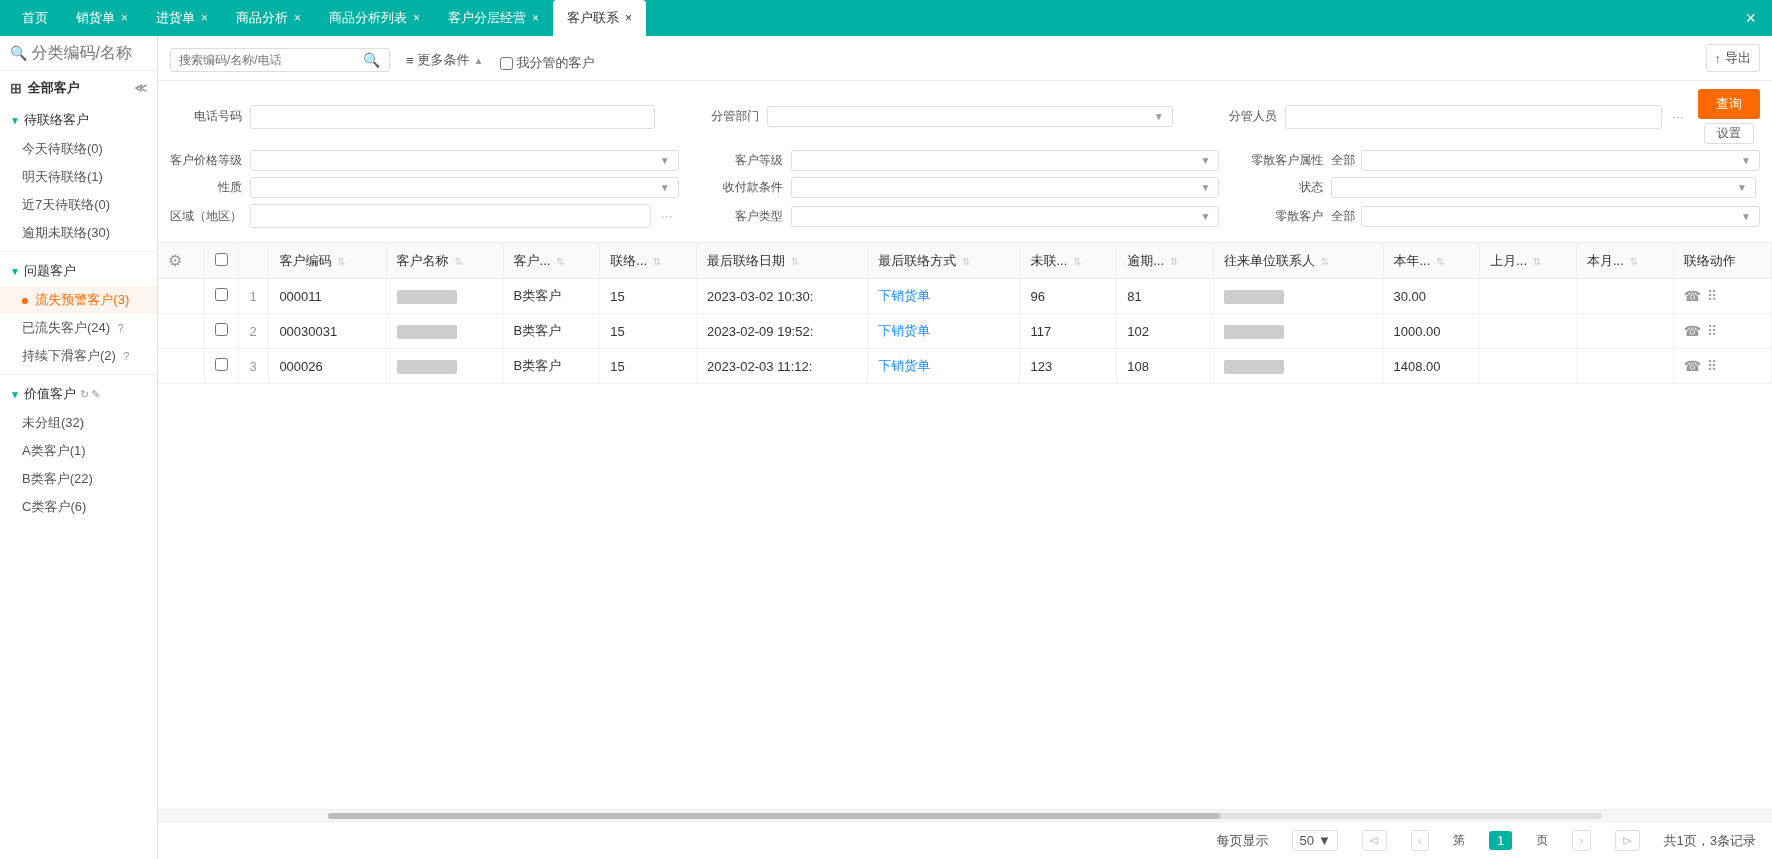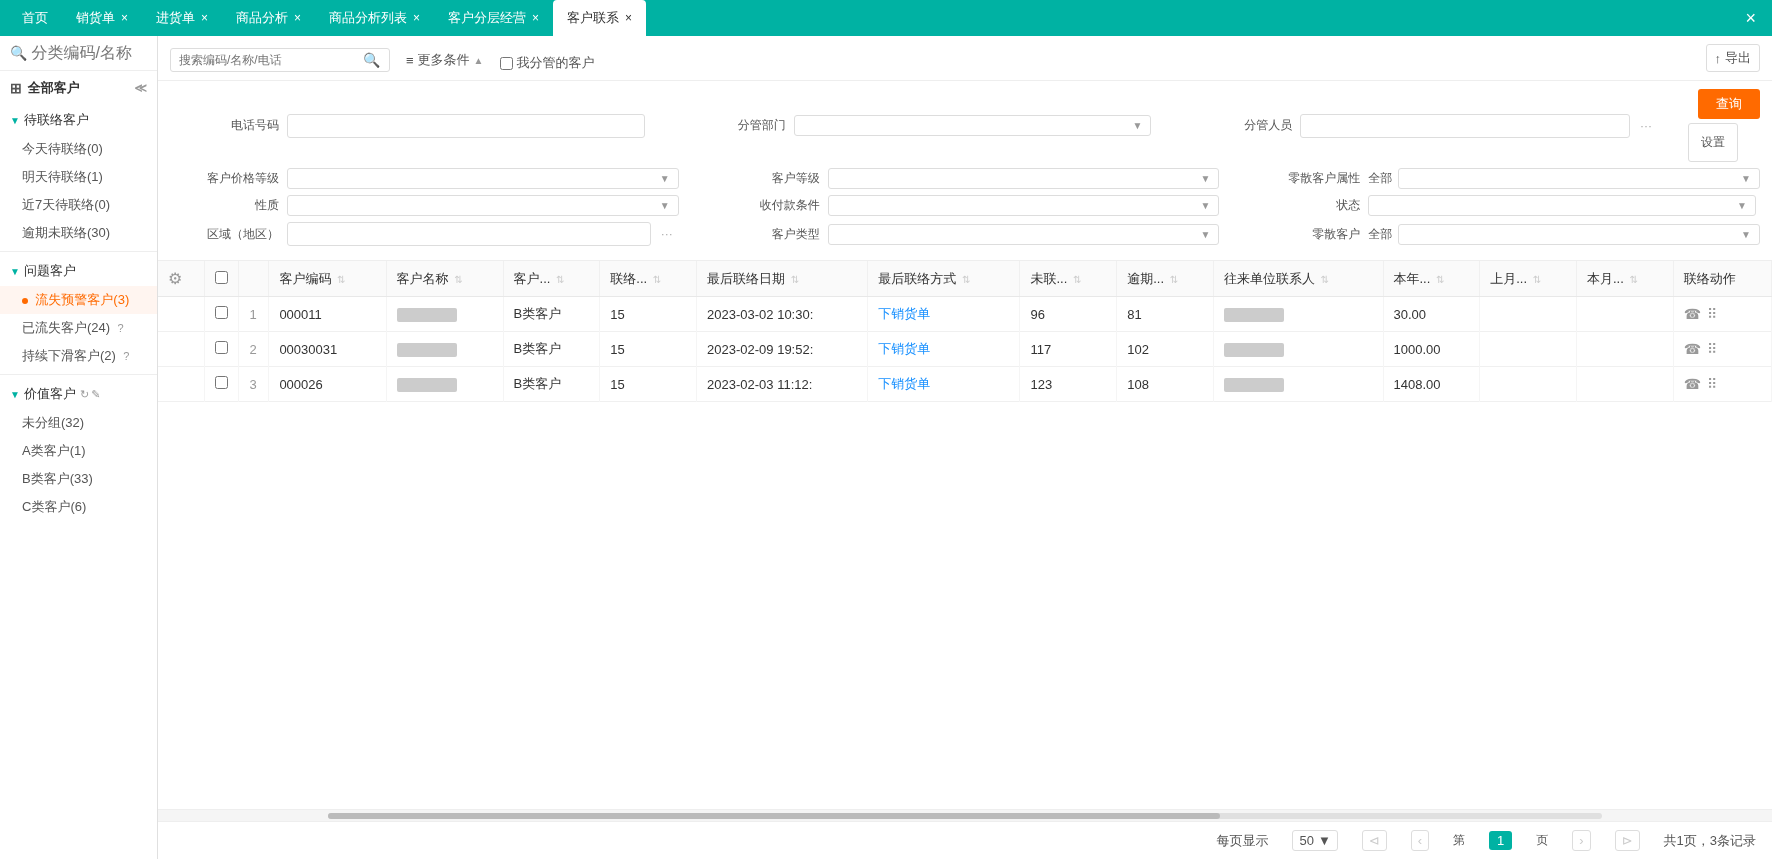--- a/index.html
+++ b/index.html
@@ -215,21 +215,20 @@
       flex: 1;
       min-width: 0;
     }
     .filter-label {
       color: #555;
       font-size: 12px;
       white-space: nowrap;
       min-width: 80px;
       text-align: right;
       padding-right: 8px;
-      margin-left: 37px;
     }
     .filter-input {
       flex: 1;
       border: 1px solid #ddd;
       border-radius: 3px;
       padding: 4px 8px;
       font-size: 12px;
       outline: none;
       color: #333;
     }
@@ -254,28 +253,27 @@
       white-space: nowrap;
     }
     .query-btn {
       background: #ff6a00;
       color: #fff;
       border: none;
       border-radius: 3px;
       padding: 6px 18px;
       font-size: 13px;
       cursor: pointer;
-      margin-left: 32px;
     }
     .setting-btn {
       background: #fff;
       color: #555;
       border: 1px solid #ddd;
       border-radius: 3px;
-      padding: 10px 12px;
+      padding: 1px 12px;
       font-size: 12px;
       cursor: pointer;
       margin-top: 4px;
     }
     .filter-actions {
       display: flex;
       flex-direction: column;
       align-items: center;
       margin-left: 8px;
       flex-shrink: 0;
@@ -489,21 +487,21 @@
       <span style="margin-left:4px;color:#999;font-size:11px;cursor:pointer;">↻</span>
       <span style="margin-left:2px;color:#999;font-size:11px;cursor:pointer;">✎</span>
     </div>
     <div class="sidebar-item">
       <span>未分组(32)</span>
     </div>
     <div class="sidebar-item">
       <span>A类客户(1)</span>
     </div>
     <div class="sidebar-item">
-      <span>B类客户(33)</span>
+      <span>B类客户(22)</span>
     </div>
     <div class="sidebar-item">
       <span>C类客户(6)</span>
     </div>
   </div>
 
   <div class="content-area">
 
     <div class="search-bar">
       <div class="search-input-wrap">

